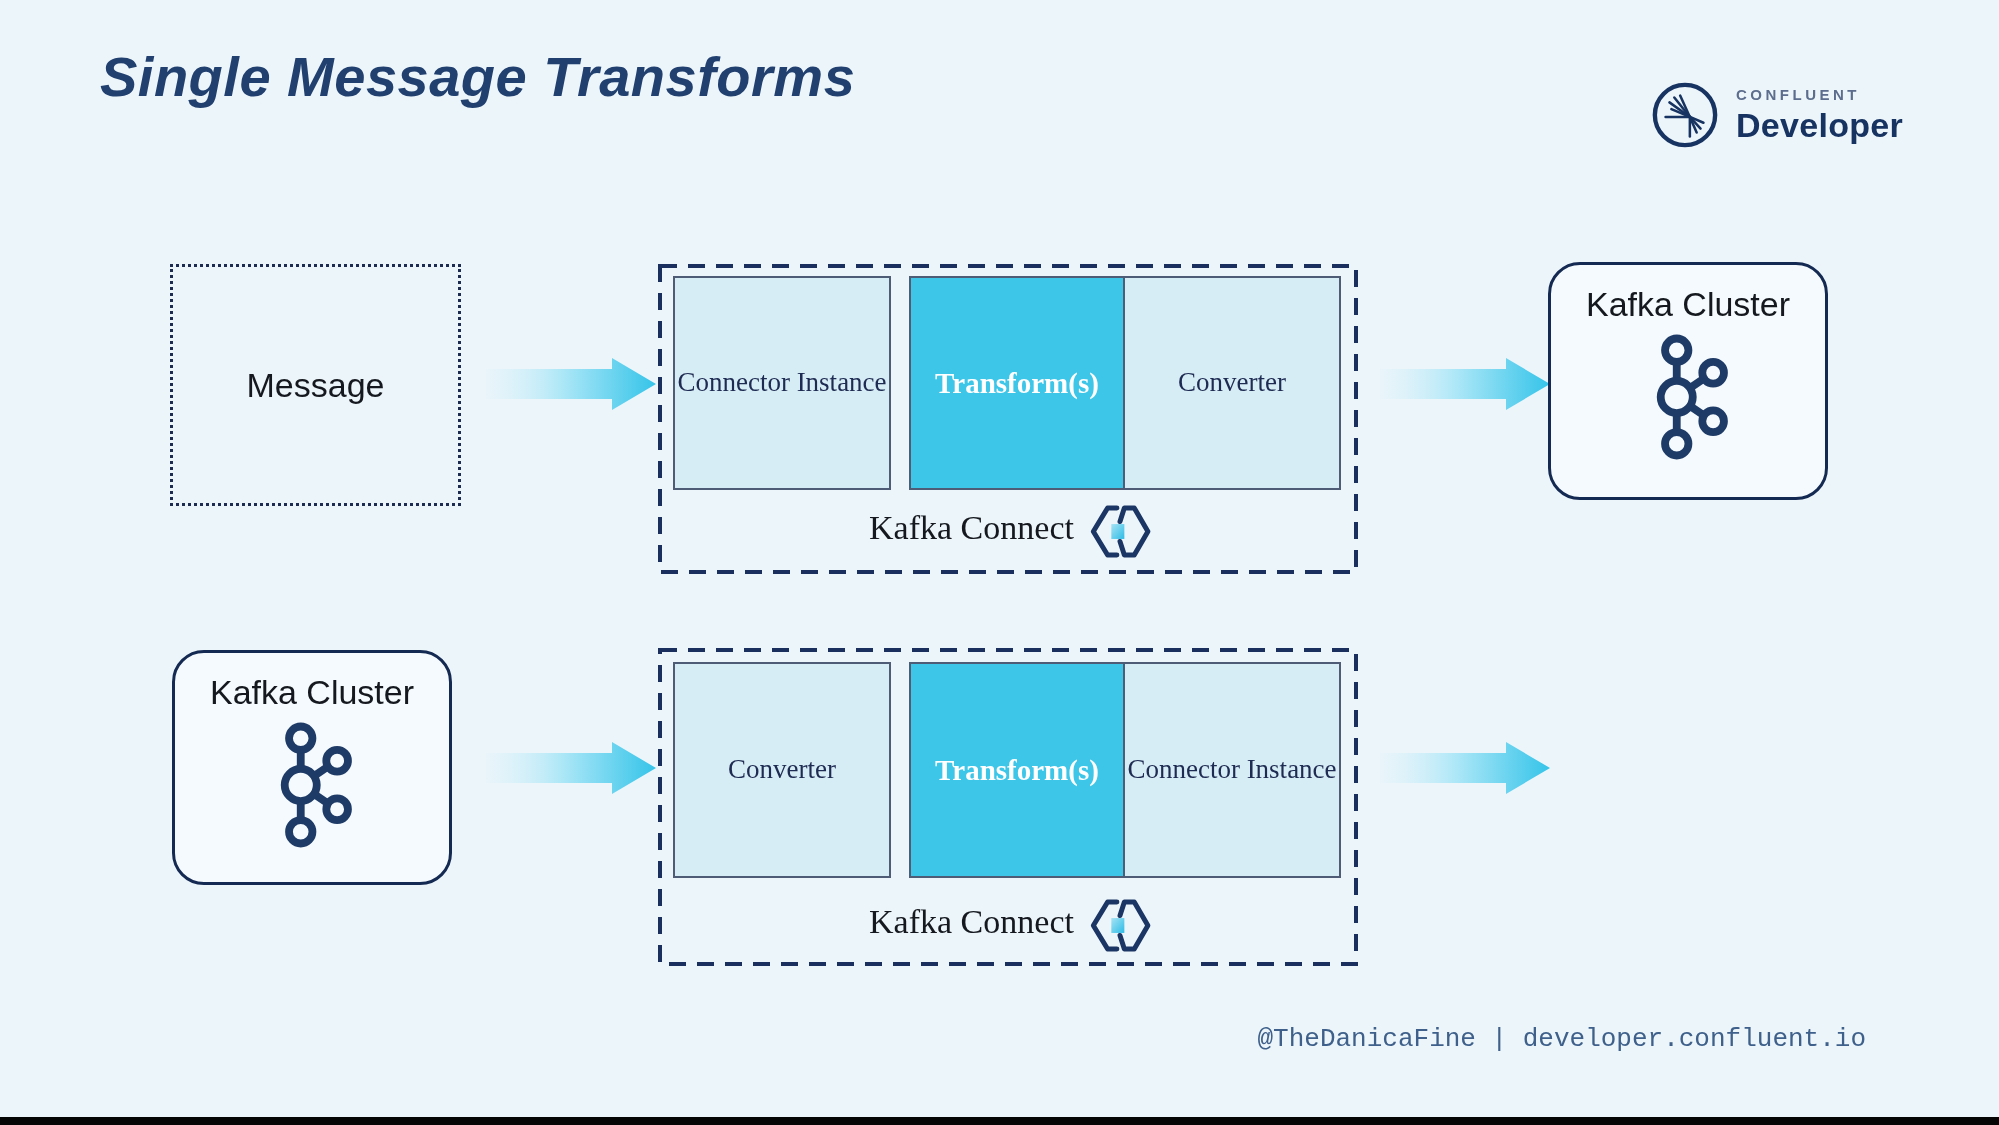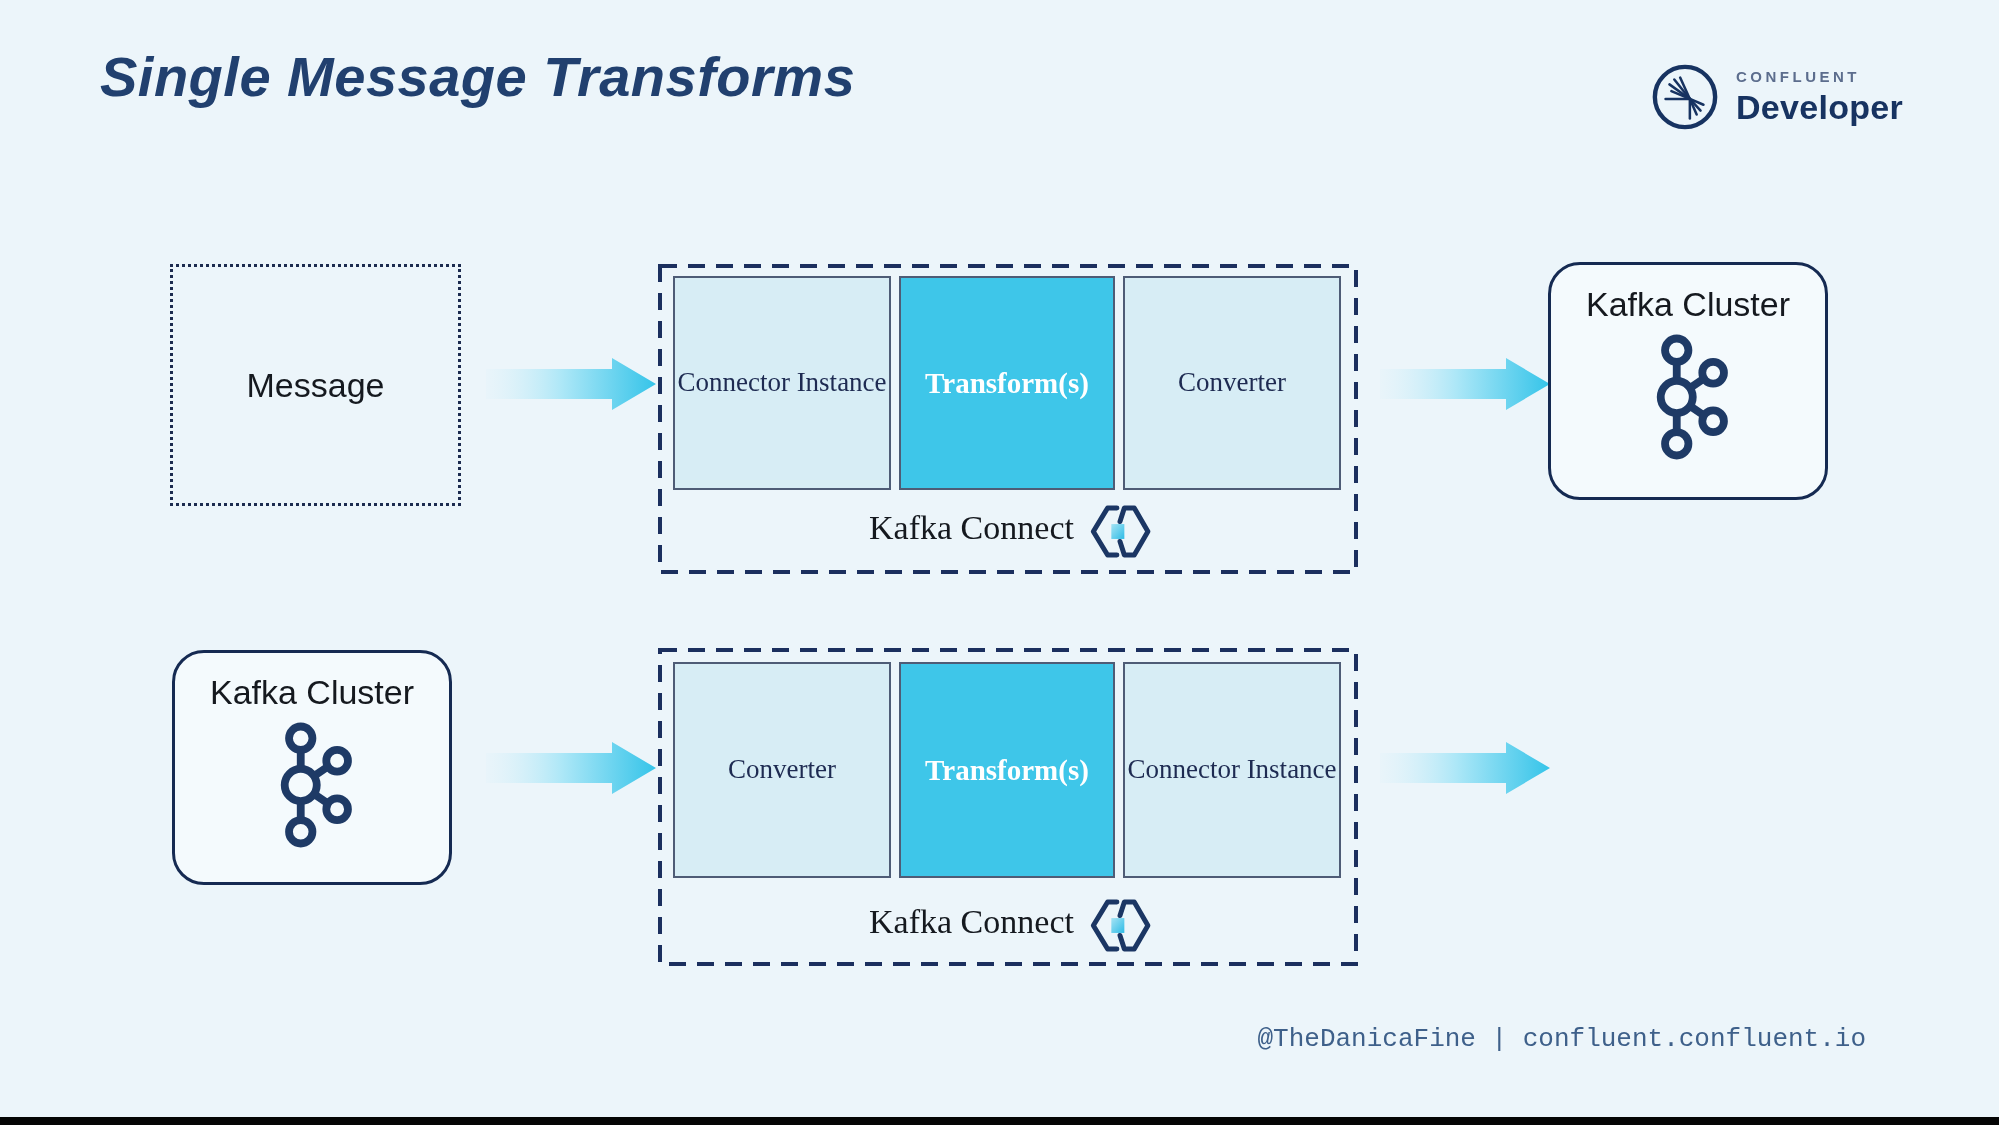--- a/index.html
+++ b/index.html
@@ -4,21 +4,21 @@
 <style>
   html,body { margin:0; padding:0; }
   body { background:#ecf5fa; font-family:"Liberation Sans","DejaVu Sans",sans-serif; }
   .canvas { position:relative; width:1999px; height:1125px; background:#ecf5fa; overflow:hidden; }
 
   
   .title { position:absolute; left:100px; top:44px; font-size:56px; font-weight:bold;
            font-style:italic; color:#21406f; letter-spacing:0.5px; }
 
   
-  .brand { position:absolute; left:1650px; top:62px; display:flex; align-items:center; gap:16px; }
+  .brand { position:absolute; left:1650px; top:80px; display:flex; align-items:center; gap:16px; }
   .spark { width:70px; height:70px; }
   .brand-text { display:flex; flex-direction:column; }
   .brand-top { font-size:15px; letter-spacing:3.5px; color:#5c6d8d; font-weight:bold; }
   .brand-bottom { font-size:34px; font-weight:bold; color:#173361; margin-top:3px; letter-spacing:0.3px; }
 
   
   .dotted-box { position:absolute; border:3px dotted #1c2b4f;
                 display:flex; align-items:center; justify-content:center; }
   .source { left:170px; top:264px; width:285px; height:236px; }
   .sink   { left:1547px; top:649px; width:281px; height:238px; }
@@ -28,21 +28,21 @@
   .connect-group { position:absolute;font-family:Liberation Serif, serif; }
   .cg1 { left:658px; top:264px; width:700px; height:310px; }
   .cg2 { left:658px; top:648px; width:700px; height:318px; }
   .dash-border { position:absolute; left:0; top:0; }
 
   .stage { position:absolute; display:flex; align-items:center; justify-content:center;
            text-align:center; border:2px solid #4e5c76; box-sizing:border-box; }
   .cg1 .stage { top:12px; height:214px; }
   .cg2 .stage { top:14px; height:216px; }
   .s1 { left:15px;  width:218px; }
-  .s2 { left:241px; width:216px; }
+  .s2 { left:251px; width:216px; }
   .s3 { left:465px; width:218px; }
   .stage.light { background:#d7edf5; }
   .stage.light span { font-size:27px; color:#1e2b52; line-height:1.3; }
   .stage.cyan { background:#3ec6e9; }
   .stage.cyan span { font-size:29px; color:#ffffff; font-weight:bold; }
 
   .connect-label { position:absolute; left:4px; right:0; display:flex;
                    align-items:center; justify-content:center; gap:15px; }
   .cg1 .connect-label { top:232px; height:64px; }
   .cg2 .connect-label { top:242px; height:64px; }
@@ -212,16 +212,16 @@
         </g>
       </svg>
     </div>
   </div>
 
   <svg class="arrow a4" viewBox="0 0 170 56">
     <path d="M0 13 H126 V2 L170 28 L126 54 V43 H0 Z" fill="url(#arrowGrad)"></path>
   </svg>
 
 
-  <div class="footer">@TheDanicaFine | confluent.confluent.io</div>
+  <div class="footer">@TheDanicaFine | developer.confluent.io</div>
   <div class="bottom-bar"></div>
 
 </div>
 
 </body></html>

